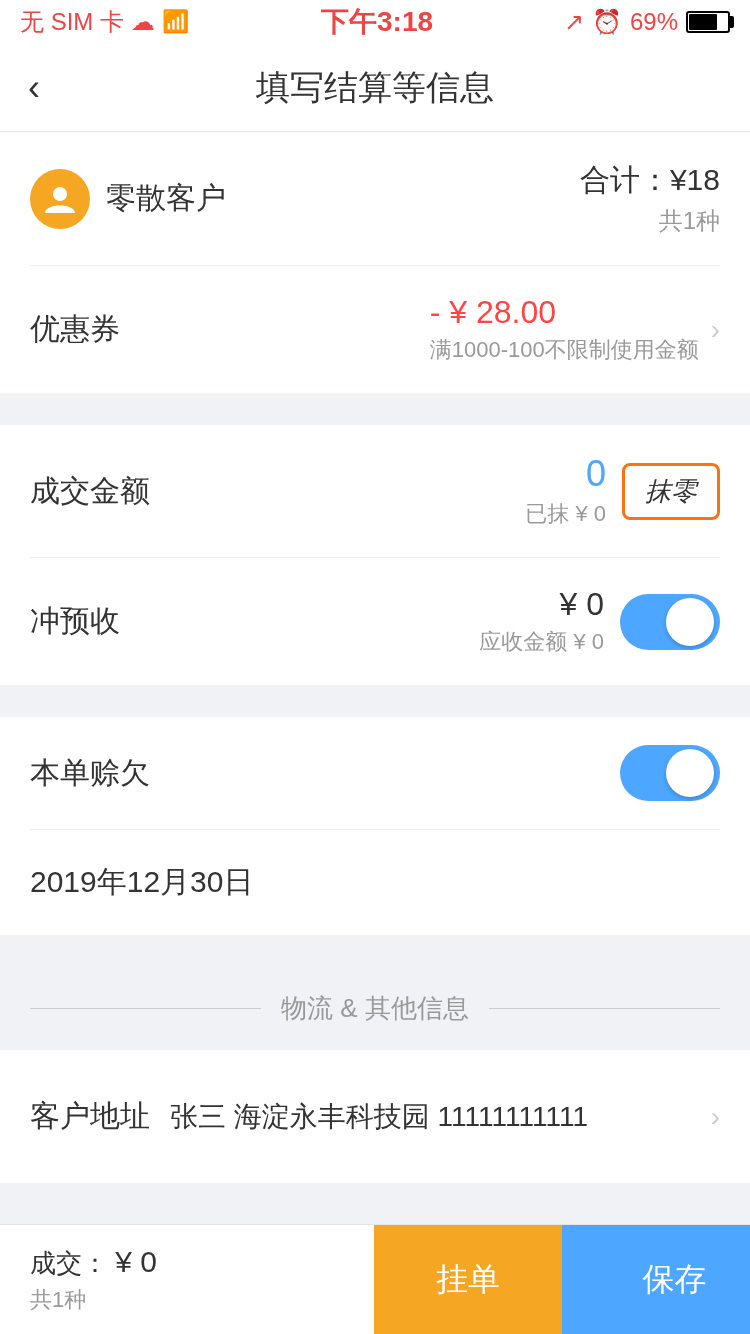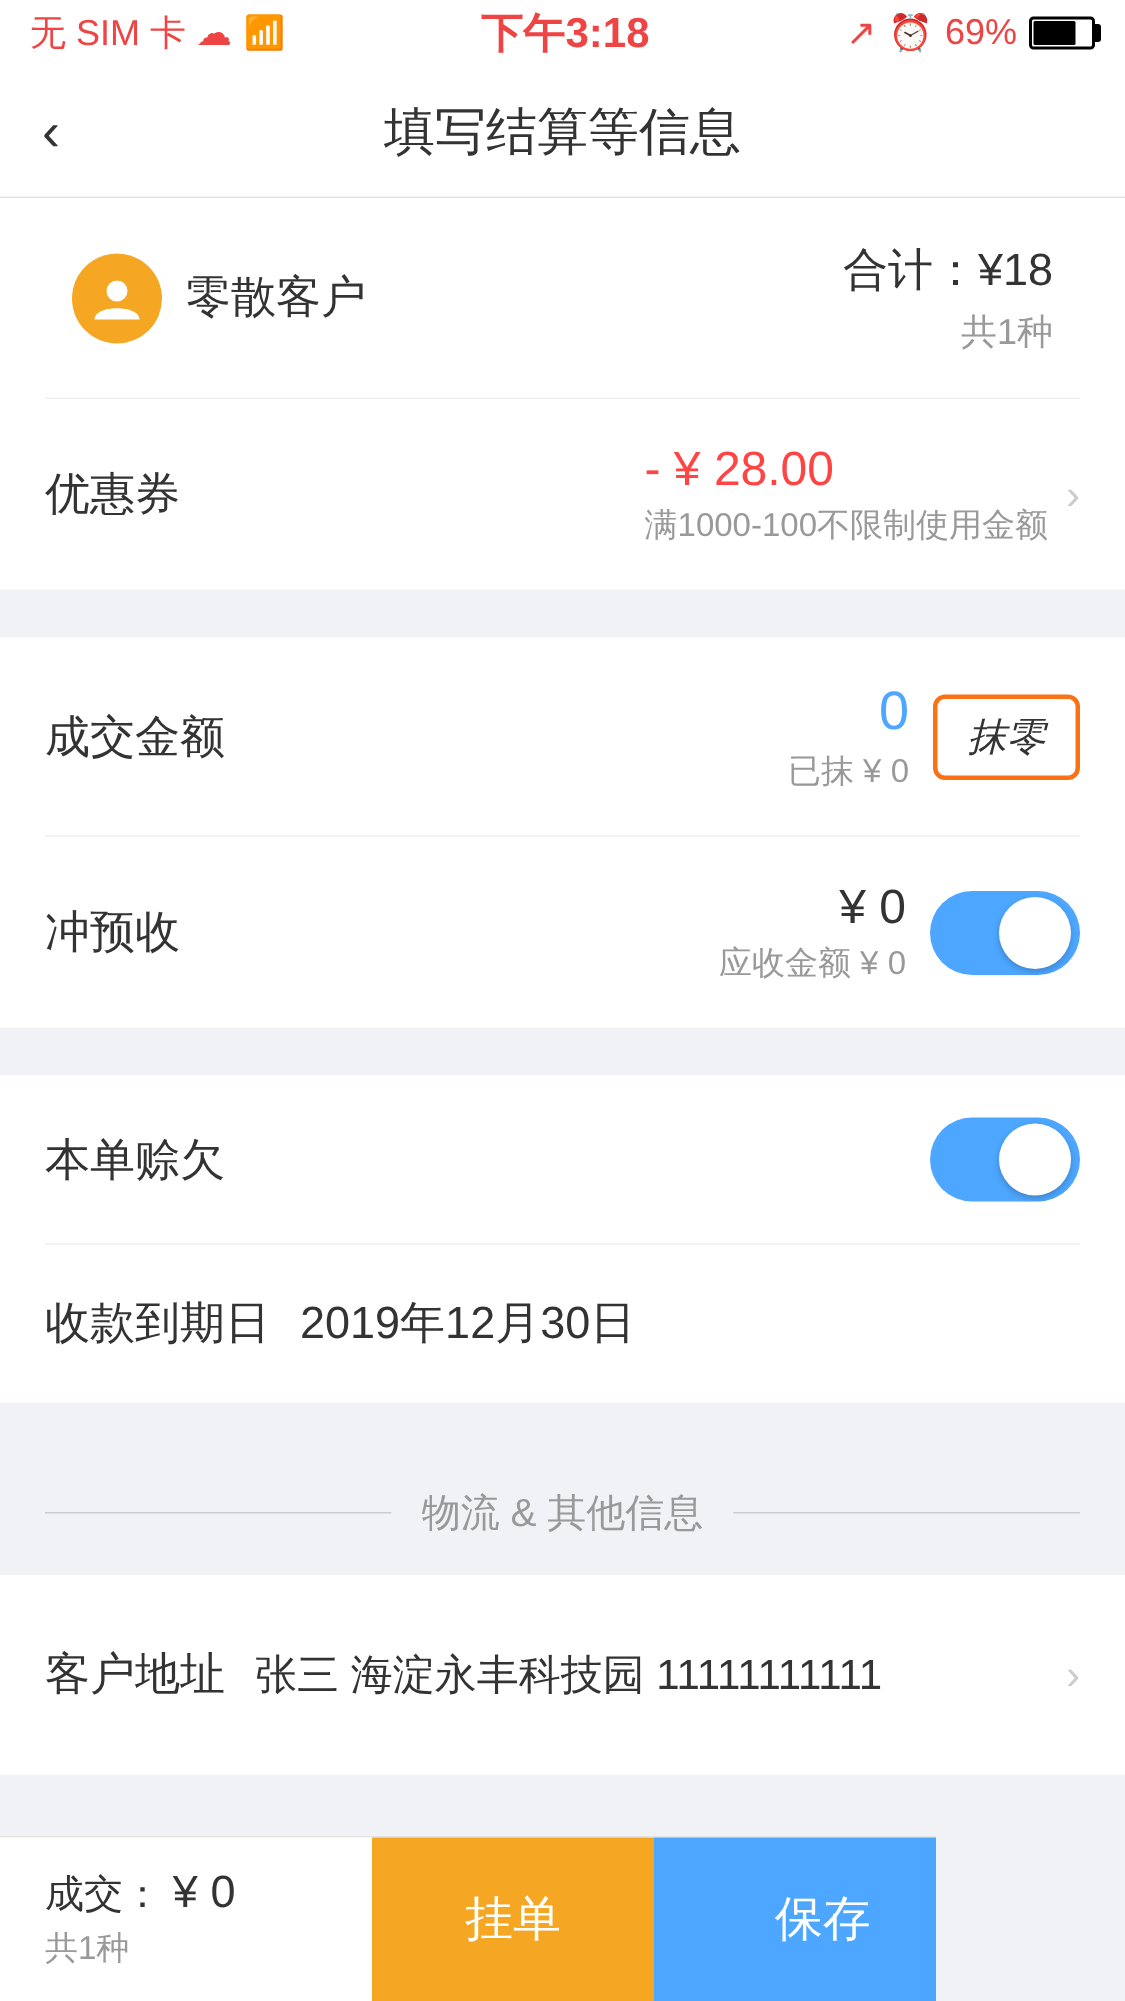--- a/index.html
+++ b/index.html
@@ -58,21 +58,21 @@
     }
 
     
     .card {
       background: #fff;
       margin-bottom: 16px;
     }
 
     
     .customer-row {
-      padding: 28px 48px;
+      padding: 28px 30px;
       display: flex;
       align-items: center;
       justify-content: space-between;
     }
     .customer-left {
       display: flex;
       align-items: center;
       gap: 16px;
     }
     .customer-avatar {
@@ -275,21 +275,21 @@
       color: #333;
       flex: 1;
       margin-left: 20px;
     }
 
     
     .bottom-bar {
       position: fixed;
       bottom: 0;
       left: 0;
-      width: 624px;
+      width: 750px;
       height: 110px;
       background: #fff;
       display: flex;
       align-items: center;
       border-top: 1px solid #e5e5e5;
     }
     .bottom-summary {
       flex: 1;
       padding: 0 30px;
     }
@@ -460,21 +460,20 @@
       <div class="form-right">
         <div class="toggle">
           <div class="toggle-knob"></div>
         </div>
       </div>
     </div>
 
     <div class="divider"></div>
 
     <div class="due-date-row">
-      <span class="due-date-label">收款到期日</span>
       <span class="due-date-value">2019年12月30日</span>
     </div>
   </div>
 
   <div class="section-gap"></div>
 
   <div class="logistics-section">
     <div class="logistics-line"></div>
     <span class="logistics-text">物流 &amp; 其他信息</span>
     <div class="logistics-line"></div>

